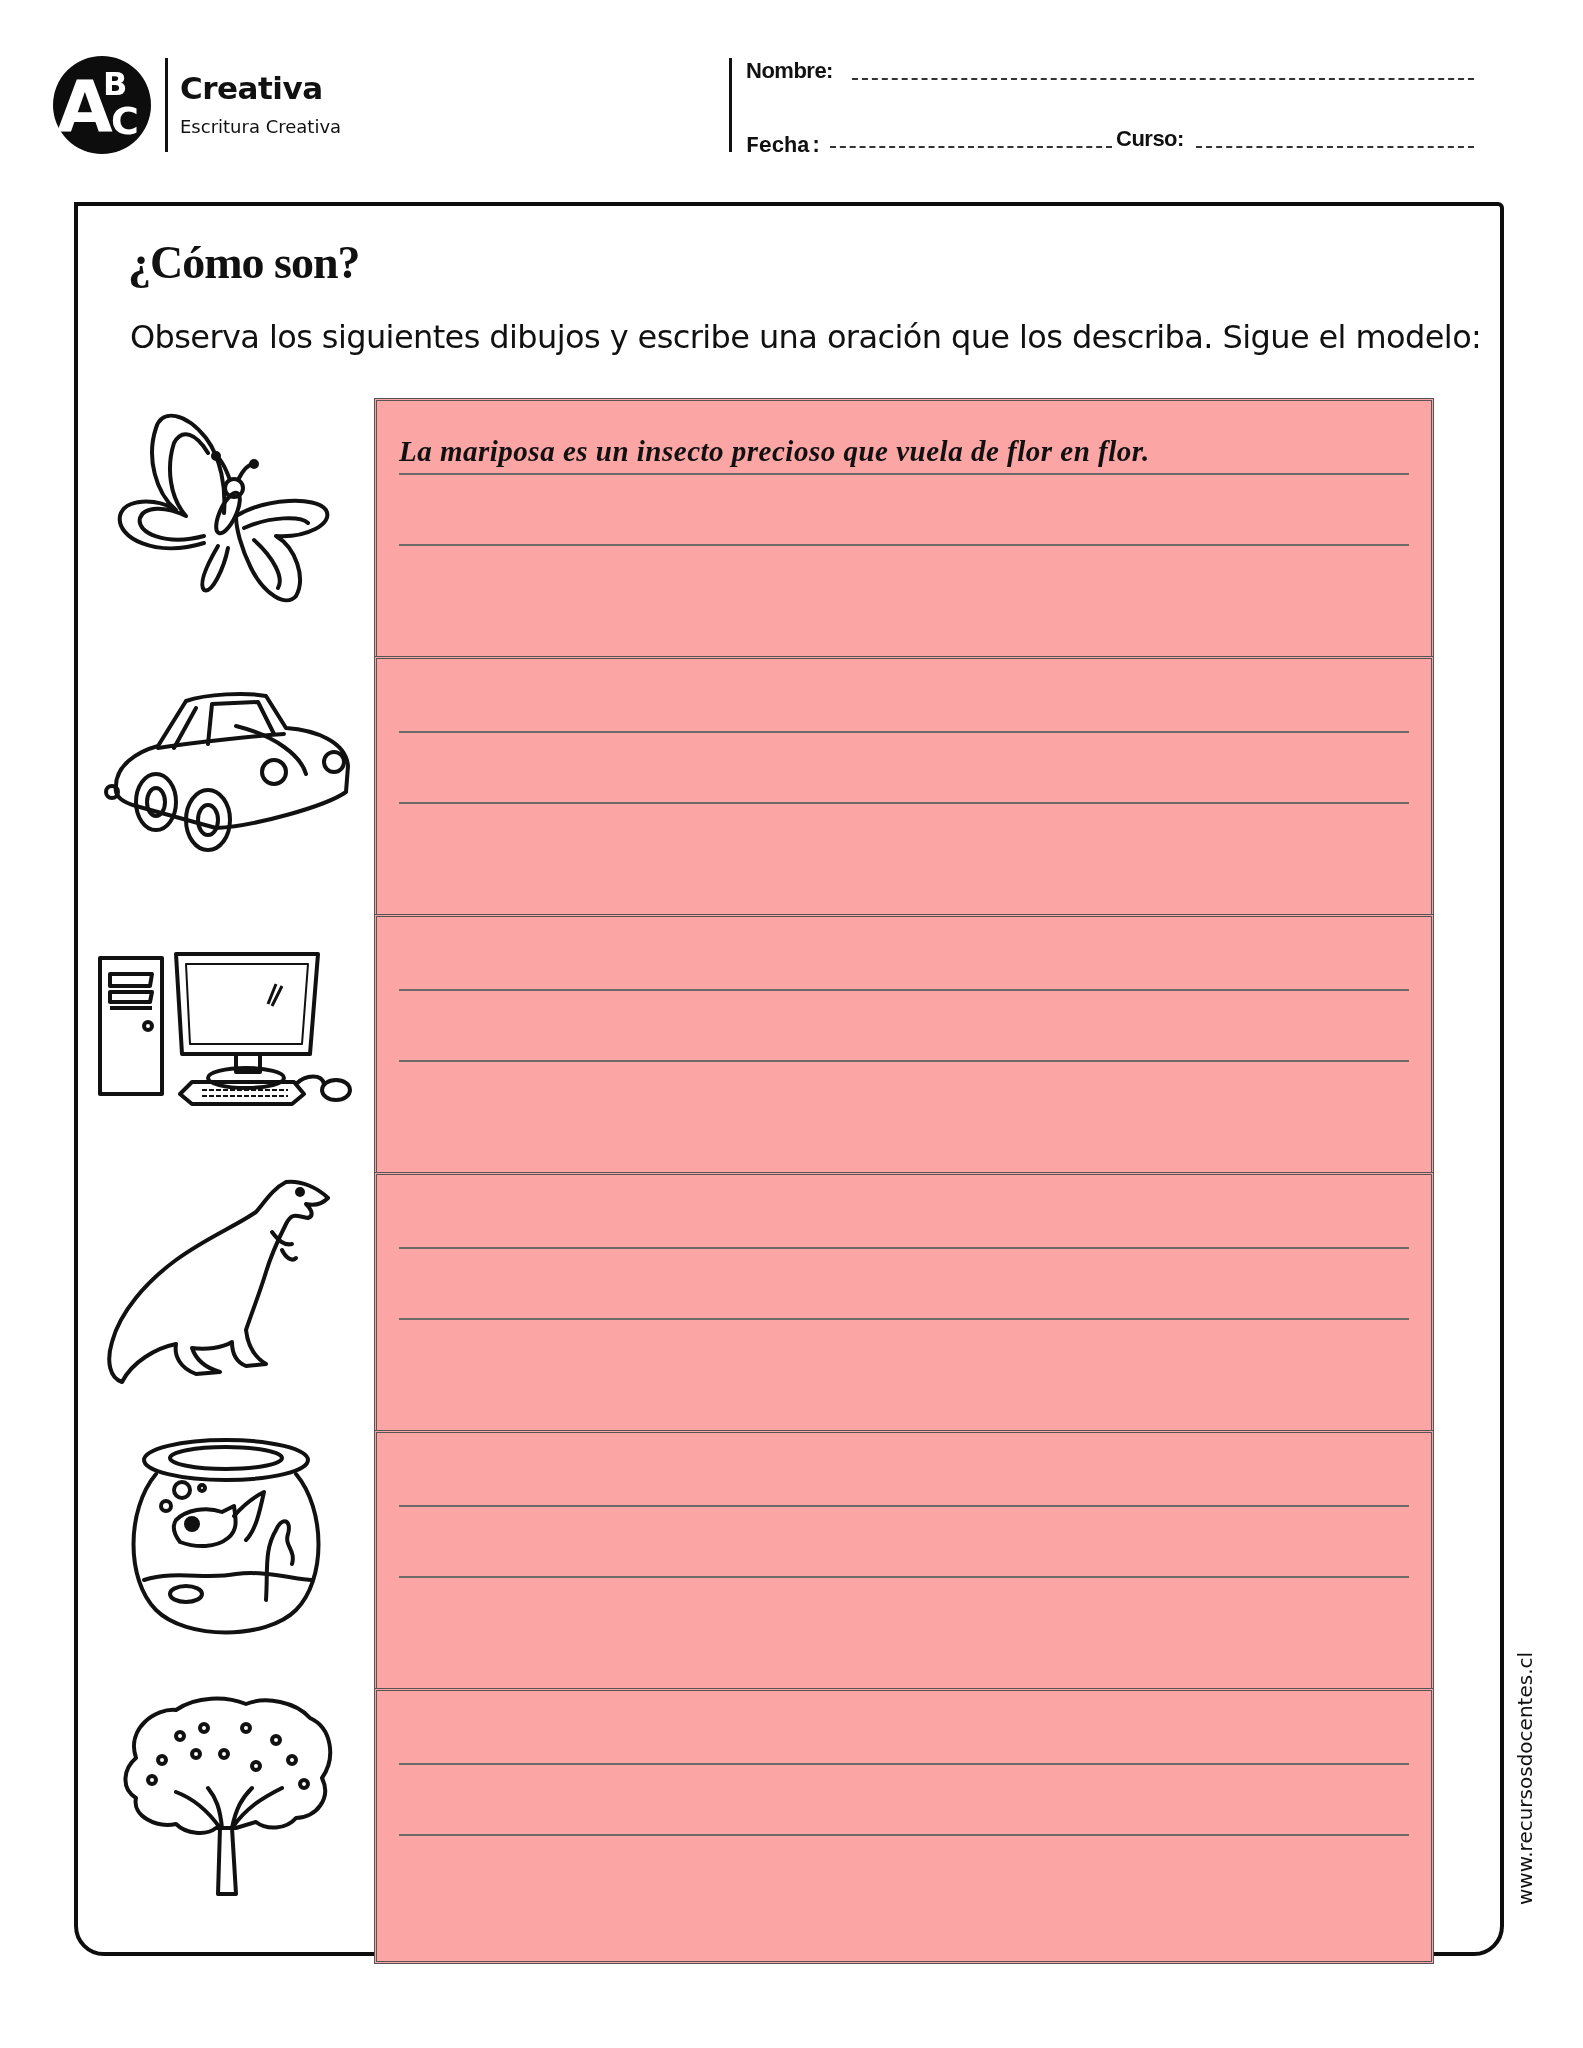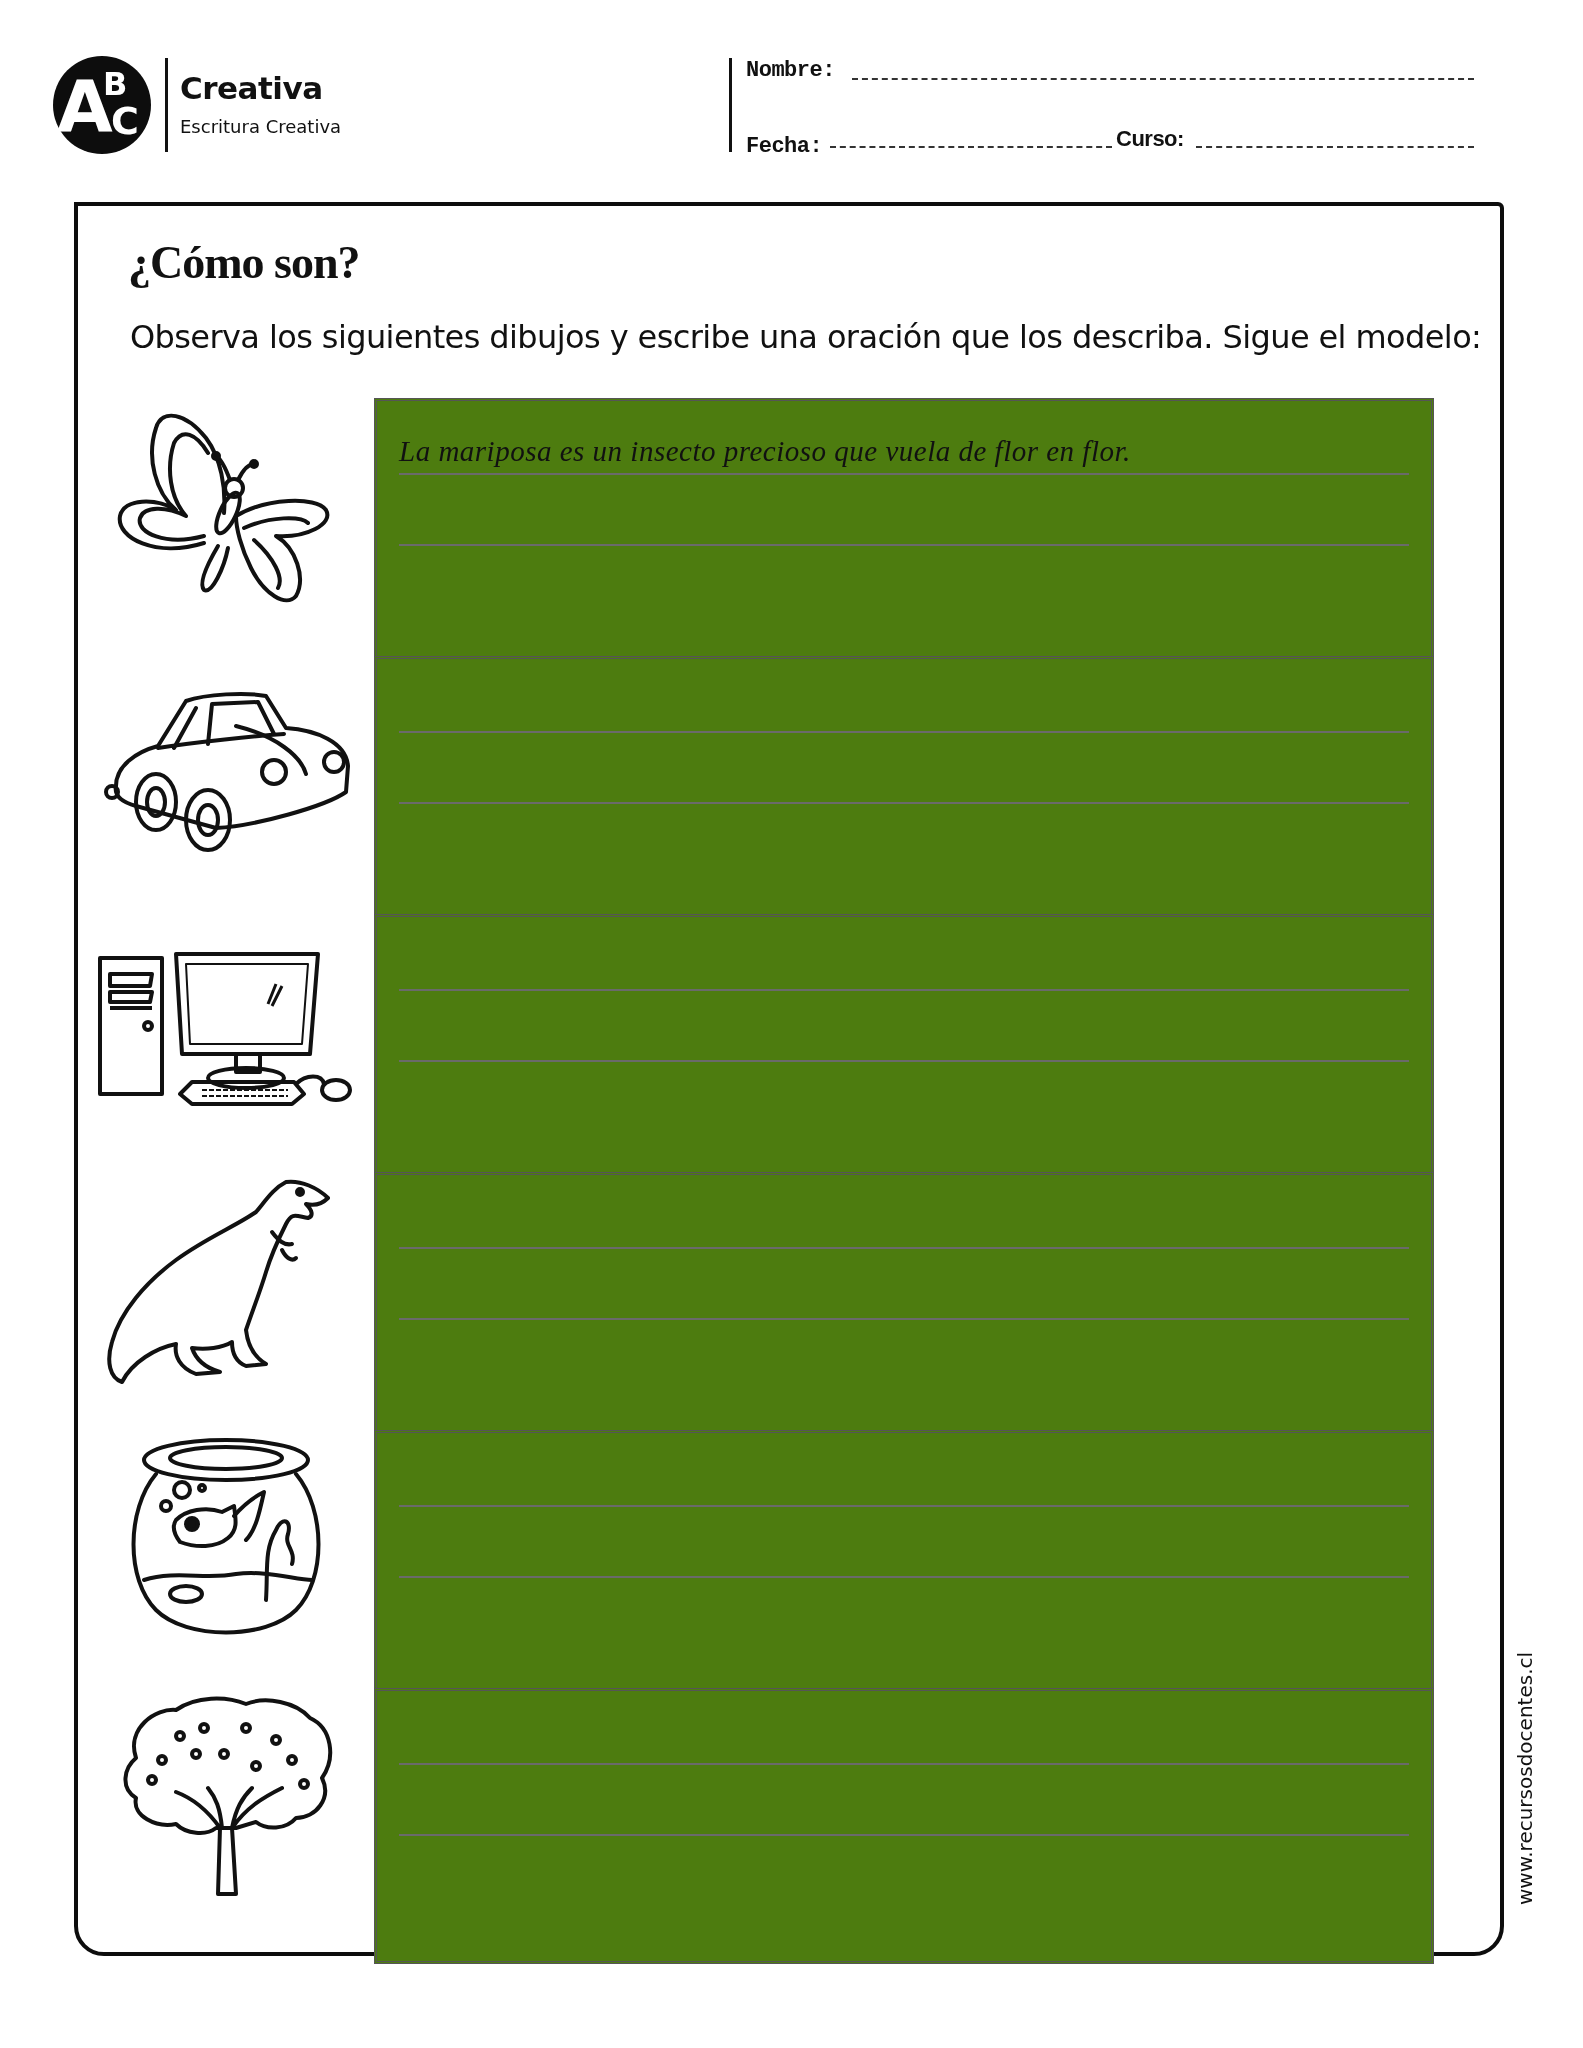--- a/index.html
+++ b/index.html
@@ -21,42 +21,42 @@
 
   
   .frame { position:absolute; left:74px; top:202px; width:1430px; height:1754px; border:4px solid #0d0d0d; border-radius:0 6px 30px 30px; box-sizing:border-box; }
   .title { position:absolute; left:128px; top:236px; font-size:46px; font-weight:bold; font-family:Liberation Serif, serif; letter-spacing:-1px; }
   .instr { position:absolute; left:130px; top:318px; font-size:32px; font-family:"DejaVu Sans", sans-serif; letter-spacing:-0.6px; }
 
   
   .row { position:absolute; left:0; width:1583px; height:216px; }
   .pic { position:absolute; left:96px; top:0; width:260px; height:216px; }
   .pic svg { width:100%; height:100%; }
-  .box { position:absolute; left:374px; top:0; width:1060px; height:276px; border:3px double #555; box-sizing:border-box; background:#4d7c0f; }
+  .box { position:absolute; left:374px; top:0; width:1060px; height:276px; border:3px double #555; box-sizing:border-box; background:#fca5a5;font-weight:bold; }
   .box .line { position:absolute; left:22px; right:22px; height:0; border-top:2px solid #6a6a6a; }
   .box .l1 { top:72px; }
   .box .l2 { top:143px; }
   .model { position:absolute; left:22px; top:34px; font-family:"Liberation Serif", serif; font-style:italic; font-size:29px; letter-spacing:0.5px; color:#111; white-space:nowrap; }
 
   .website { position:absolute; left:1513px; top:1905px; transform-origin:left top; transform:rotate(-90deg); font-size:20px; font-family:"DejaVu Sans", sans-serif; white-space:nowrap; }
 </style>
 </head>
 <body>
 
 <div class="logo-circle">
   <span class="logo-a">A</span>
   <span class="logo-b">B</span>
   <span class="logo-c">C</span>
 </div>
 <div class="logo-sep"></div>
 <div class="subject">Creativa</div>
 <div class="subsubject">Escritura Creativa</div>
 
 <div class="form-sep"></div>
-<div class="field-label" style="left:746px; top:58px;font-family:Liberation Mono, monospace;">Nombre:</div>
+<div class="field-label" style="left:746px; top:58px;">Nombre:</div>
 <div class="field-line" style="left:852px; top:78px; width:622px;"></div>
 <div class="field-label" style="left:746px; top:134px;font-family:Liberation Mono, monospace;">Fecha:</div>
 <div class="field-line" style="left:830px; top:146px; width:282px;"></div>
 <div class="field-label" style="left:1116px; top:126px;text-align:right;">Curso:</div>
 <div class="field-line" style="left:1196px; top:146px; width:278px;"></div>
 
 <div class="frame"></div>
 <div class="title">¿Cómo son?</div>
 <div class="instr">Observa los siguientes dibujos y escribe una oración que los describa. Sigue el modelo:</div>
 

